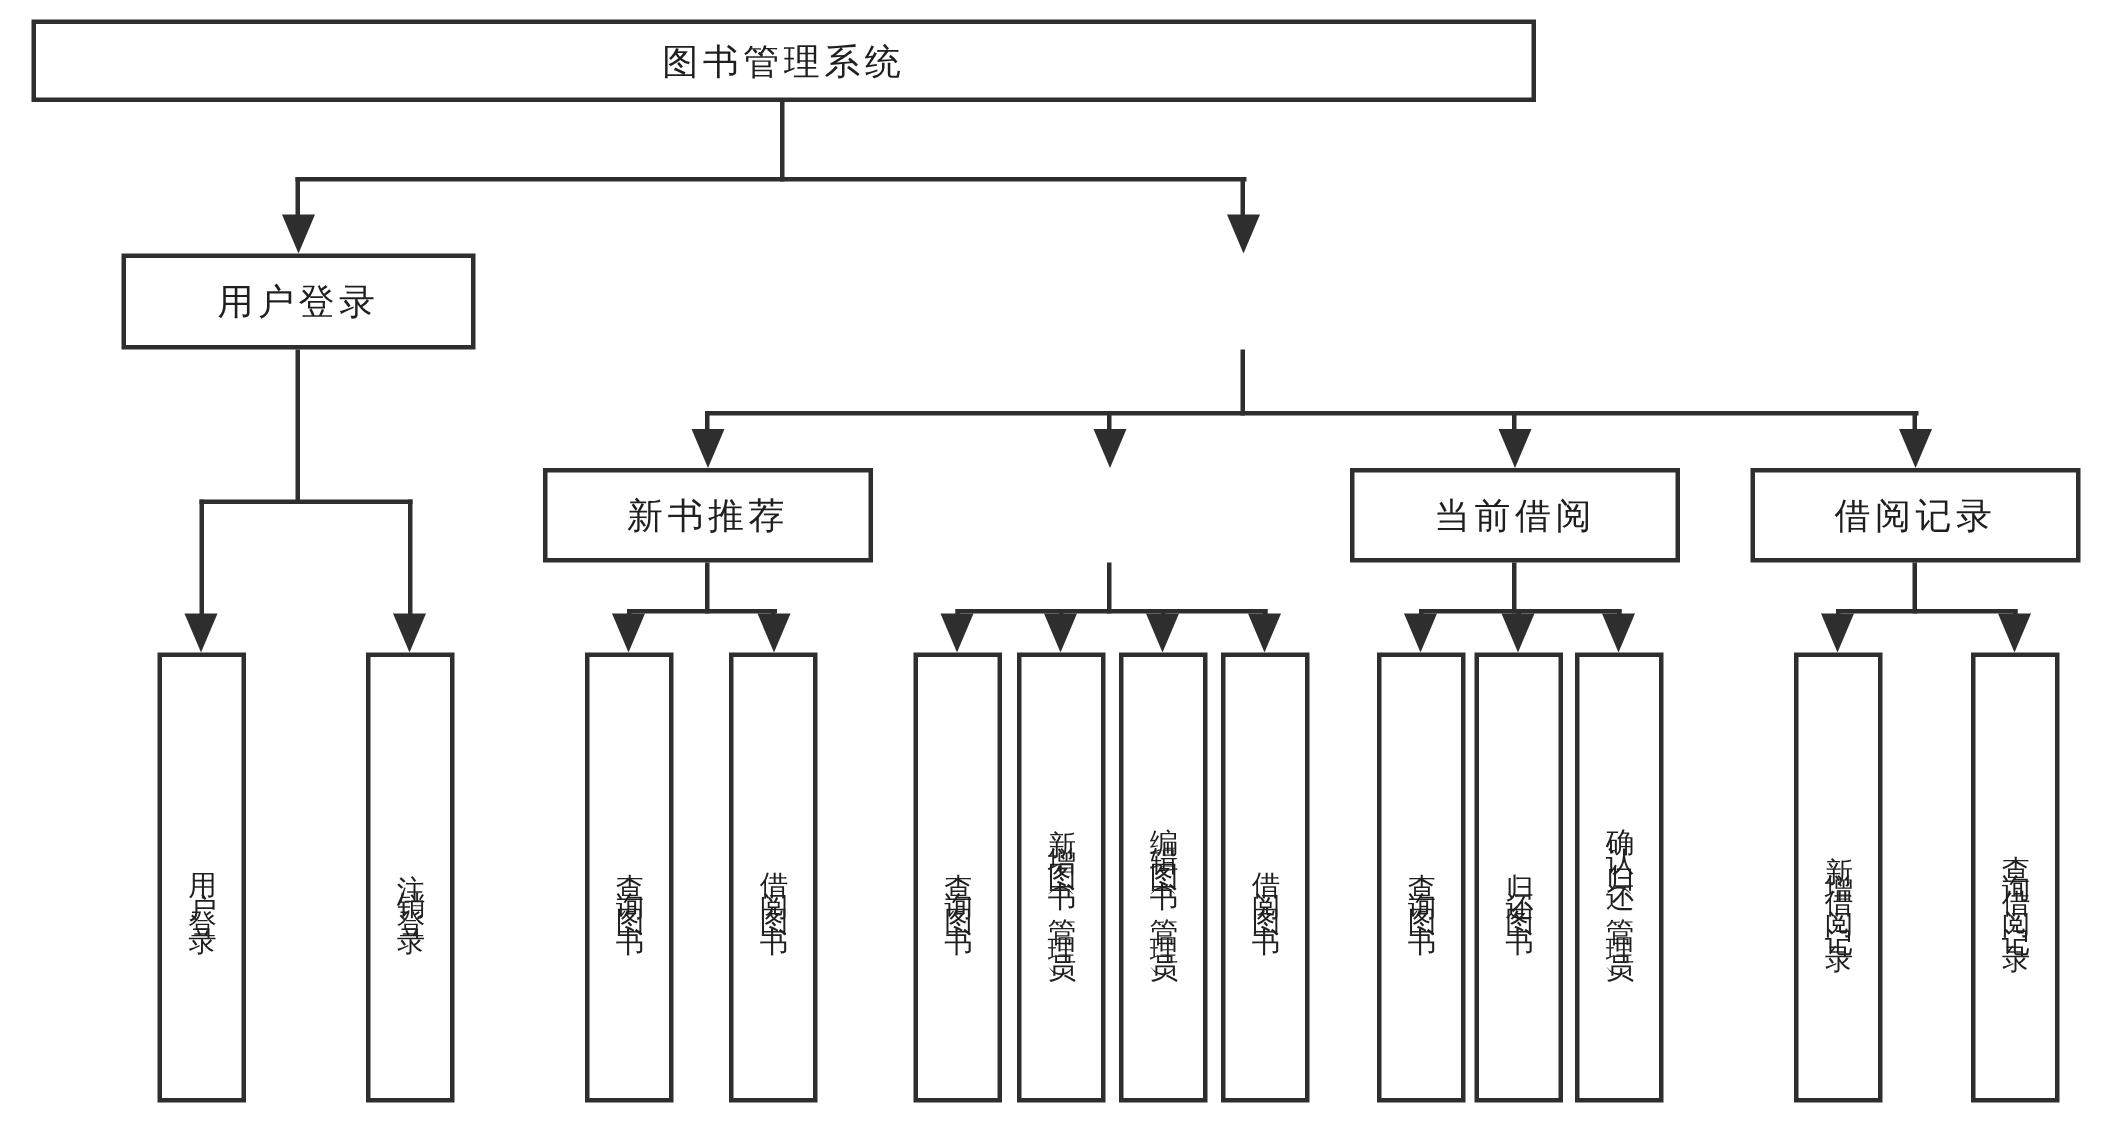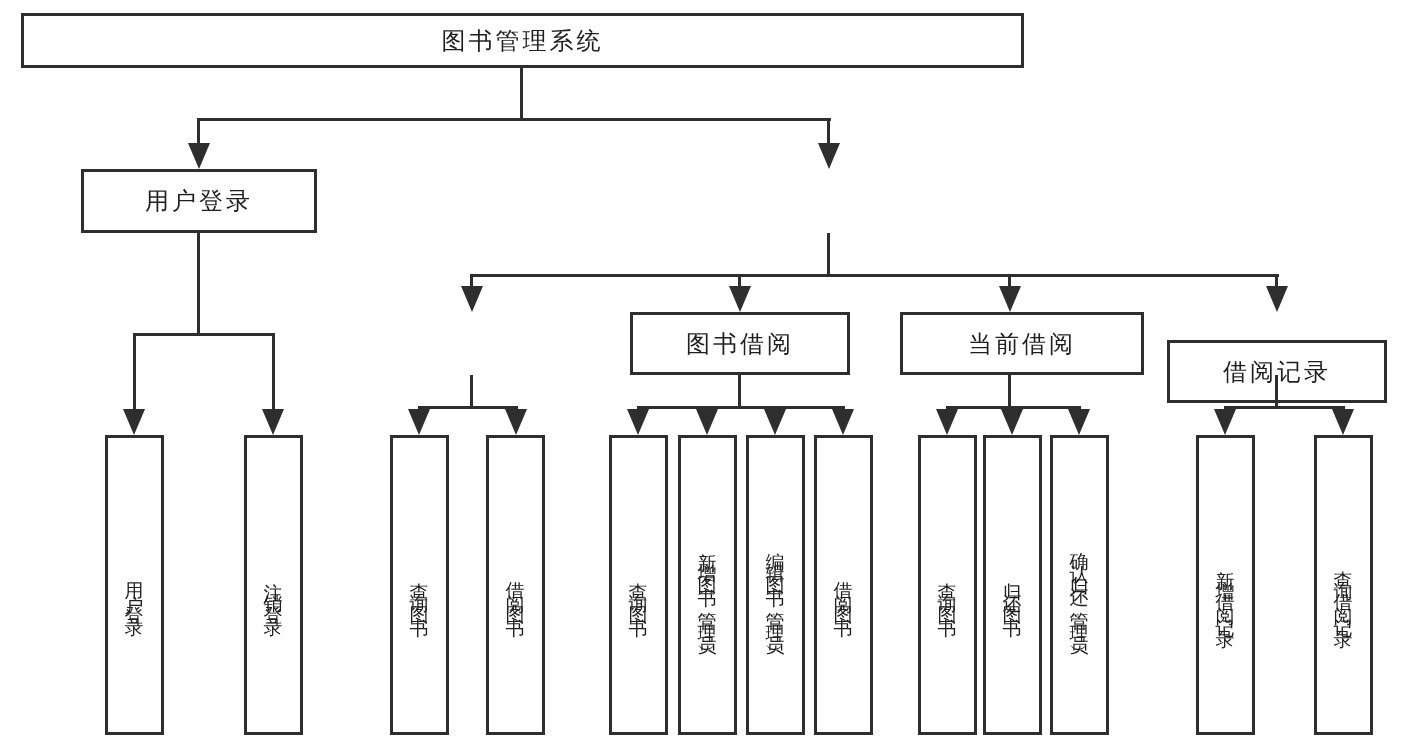--- a/index.html
+++ b/index.html
@@ -38,22 +38,22 @@
     border-left:11px solid transparent;
     border-right:11px solid transparent;
     border-top:26px solid #2e2e2e;
   }
   
   #root-box        { left:21px;  top:13px;  width:1003px; height:55px; }
   #box-user-login  { left:81px;  top:169px; width:236px;  height:64px; }
   #box-book-mgmt   { left:712px; top:169px; width:235px;  height:64px; }
   #box-new-book    { left:362px; top:312px; width:220px;  height:63px; }
   #box-book-borrow { left:630px; top:312px; width:220px;  height:63px; }
-  #box-cur-borrow  { left:900px; top:312px; width:244px;  height:63px; }
-  #box-records     { left:1167px;top:312px; width:220px;  height:63px;margin-top:28px; }
+  #box-cur-borrow  { left:900px; top:312px; width:220px;  height:63px; }
+  #box-records     { left:1167px;top:312px; width:220px;  height:63px; }
   #leaf-ul-1 { left:105px; }
   #leaf-ul-2 { left:244px; }
   #leaf-nb-1 { left:390px; }
   #leaf-nb-2 { left:486px; }
   #leaf-bb-1 { left:609px; }
   #leaf-bb-2 { left:678px; }
   #leaf-bb-3 { left:746px; }
   #leaf-bb-4 { left:814px; }
   #leaf-cb-1 { left:918px; }
   #leaf-cb-2 { left:983px; }
@@ -97,21 +97,21 @@
   <div class="hline" style="left:470px;top:274px;width:809px"></div>
   <div class="vline" style="left:470px;top:274px;height:16px"></div>
   <div class="tri" style="left:461px;top:286px"></div>
   <div class="vline" style="left:738px;top:274px;height:16px"></div>
   <div class="tri" style="left:729px;top:286px"></div>
   <div class="vline" style="left:1008px;top:274px;height:16px"></div>
   <div class="tri" style="left:999px;top:286px"></div>
   <div class="vline" style="left:1275px;top:274px;height:16px"></div>
   <div class="tri" style="left:1266px;top:286px"></div>
 
-  <div class="node h-node" id="box-book-borrow">图书借阅</div>
+  <div class="node h-node" id="box-new-book">新书推荐</div>
   <div class="node h-node" id="box-cur-borrow">当前借阅</div>
   <div class="node h-node" id="box-records">借阅记录</div>
 
   <div class="vline" style="left:470px;top:375px;height:34px"></div>
   <div class="hline" style="left:418px;top:406px;width:100px"></div>
   <div class="vline" style="left:418px;top:406px;height:8px"></div>
   <div class="tri" style="left:408px;top:409px"></div>
   <div class="vline" style="left:514px;top:406px;height:8px"></div>
   <div class="tri" style="left:505px;top:409px"></div>
 

